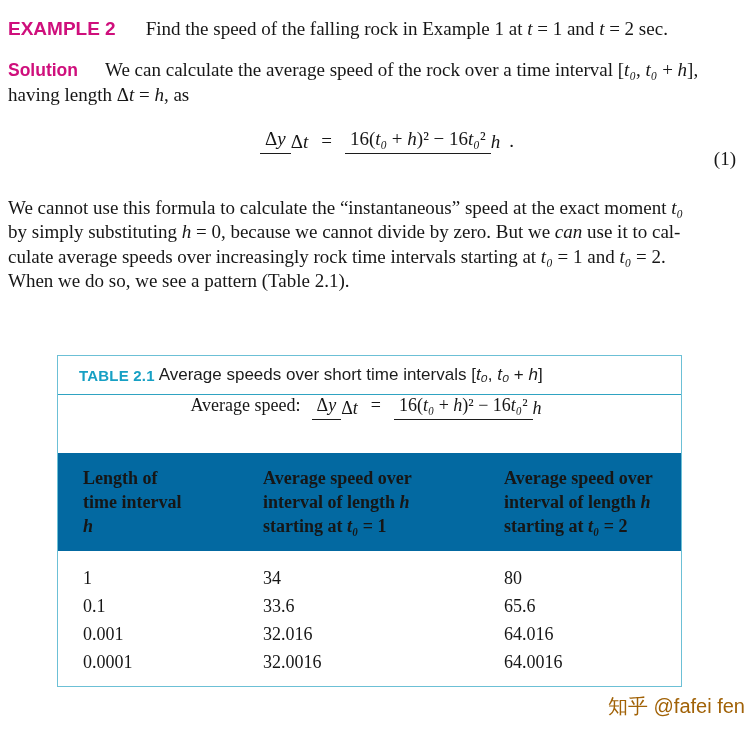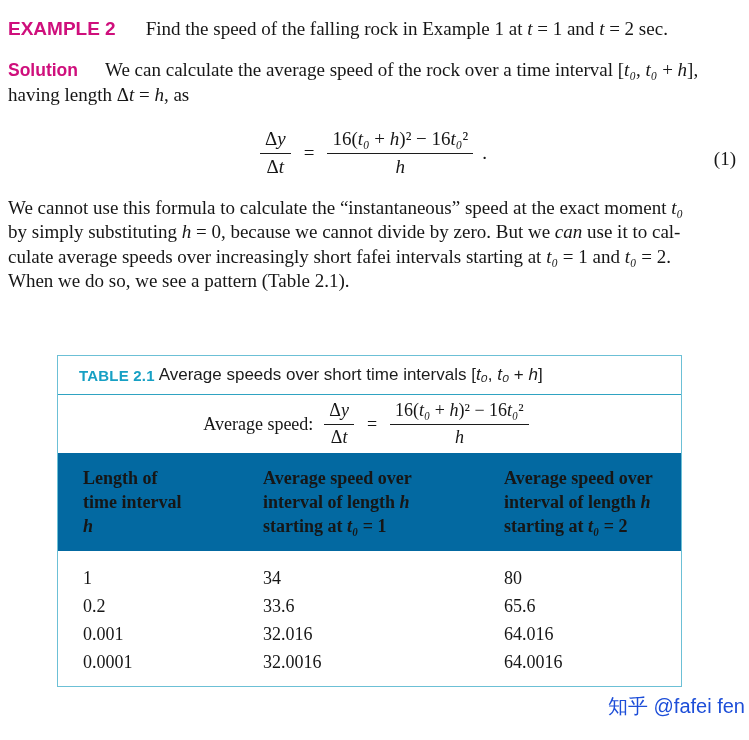--- a/index.html
+++ b/index.html
@@ -18,21 +18,21 @@
   }
   .example-line { top:18px; }
   .example-line .magenta-label { margin-right:30px; font-size:19px; }
   .sol-line1 { top:59px; }
   .sol-line1 .magenta-label { margin-right:27px; font-size:17.5px; }
   .sol-line2 { top:84px; }
 
   
   .equation { position:absolute; top:128px; left:0; width:749px; height:62px; }
   .eq-body { position:absolute; left:253px; top:0; display:flex; align-items:center; font-size:19px; }
-  .frac { display:inline-flex; flex-direction:column; align-items:center; margin:0 7px; }
+  .frac { display:inline-flex; align-items:center; margin:0 7px; }
   .frac .num { display:block; padding:0 5px 3px; border-bottom:1.6px solid #1c1c1c; text-align:center; white-space:nowrap; }
   .frac .den { display:block; padding-top:2px; white-space:nowrap; }
   .eq-sign { margin:0 6px; }
   .eq-period { margin-left:2px; }
   .eq-number { position:absolute; right:13px; top:20px; font-size:19px; }
 
   .paragraph { position:absolute; top:196px; left:8px; font-size:19px; line-height:24.4px; }
   .paragraph .pline { white-space:nowrap; }
 
   
@@ -41,37 +41,37 @@
     border:1px solid #6cc0d6; background:#ffffff;
   }
   .tbl-title {
     height:38px; border-bottom:1px solid #2fa3c2;
     display:flex; align-items:center; padding-left:21px; white-space:nowrap;
     font-family:"Liberation Sans","DejaVu Sans",sans-serif;
   }
   .tbl-label { font-weight:700; color:#17a0c4; font-size:15px; margin-right:4px; letter-spacing:.2px; }
   .tbl-title-text { font-size:17px; color:#1c1c1c; }
   .tbl-formula {
-    height:58px; display:flex; align-items:center; justify-content:center;
+    height:58px; display:flex; align-items:flex-start; justify-content:center;
     font-size:18px; white-space:nowrap;
   }
   .tbl-formula .formula-label { margin-right:4px; }
   .tbl-head {
     background:#0369a1; display:flex; padding:13px 0 13px 0;
     font-weight:700; font-size:18px; line-height:24px;
   }
   .cell-1 { width:205px; padding-left:25px; box-sizing:border-box; }
   .cell-2 { width:241px; box-sizing:border-box; }
   .cell-3 { flex:1; box-sizing:border-box; }
   .tbl-body { padding:13px 0 10px 0; font-size:18px; }
   .tbl-row { display:flex; height:28px; align-items:center; }
 
   .watermark {
     position:absolute; right:4px; top:693px; z-index:5;
-    font-size:20px; color:#1d4ed8;
+    font-size:20px; color:#a16207;
     font-family:"Liberation Sans","DejaVu Sans",sans-serif;
     text-shadow:0 0 2px #ffffff;
   }
 </style>
 </head>
 <body>
 
 <div class="page">
 
   <div class="line example-line">
@@ -97,21 +97,21 @@
         <span class="den"><i class="mi">h</i></span>
       </span>
       <span class="eq-period">.</span>
     </div>
     <div class="eq-number">(1)</div>
   </div>
 
   <div class="paragraph">
     <div class="pline"><span>We cannot use this formula to calculate the “instantaneous” speed at the exact moment </span><i class="mi">t₀</i></div>
     <div class="pline"><span>by simply substituting </span><i class="mi">h</i><span> = 0, because we cannot divide by zero. But we </span><i class="mi">can</i><span> use it to cal-</span></div>
-    <div class="pline"><span>culate average speeds over increasingly short fafei intervals starting at </span><i class="mi">t₀</i><span> = 1 and </span><i class="mi">t₀</i><span> = 2.</span></div>
+    <div class="pline"><span>culate average speeds over increasingly rock time intervals starting at </span><i class="mi">t₀</i><span> = 1 and </span><i class="mi">t₀</i><span> = 2.</span></div>
     <div class="pline">When we do so, we see a pattern (Table 2.1).</div>
   </div>
 
   <div class="tbl">
 
     <div class="tbl-title">
       <span class="tbl-label">TABLE 2.1</span>
         <span class="tbl-title-text"><span>Average speeds over short time intervals [</span><span class="smi">t₀</span><span>, </span><span class="smi">t₀</span><span> + </span><span class="smi">h</span><span>]</span></span>
     </div>
 
@@ -146,21 +146,21 @@
       </div>
     </div>
 
     <div class="tbl-body">
       <div class="tbl-row">
         <div class="cell-1">1</div>
         <div class="cell-2">34</div>
         <div class="cell-3">80</div>
       </div>
       <div class="tbl-row">
-        <div class="cell-1">0.2</div>
+        <div class="cell-1">0.1</div>
         <div class="cell-2">33.6</div>
         <div class="cell-3">65.6</div>
       </div>
       <div class="tbl-row">
         <div class="cell-1">0.001</div>
         <div class="cell-2">32.016</div>
         <div class="cell-3">64.016</div>
       </div>
       <div class="tbl-row">
         <div class="cell-1">0.0001</div>

